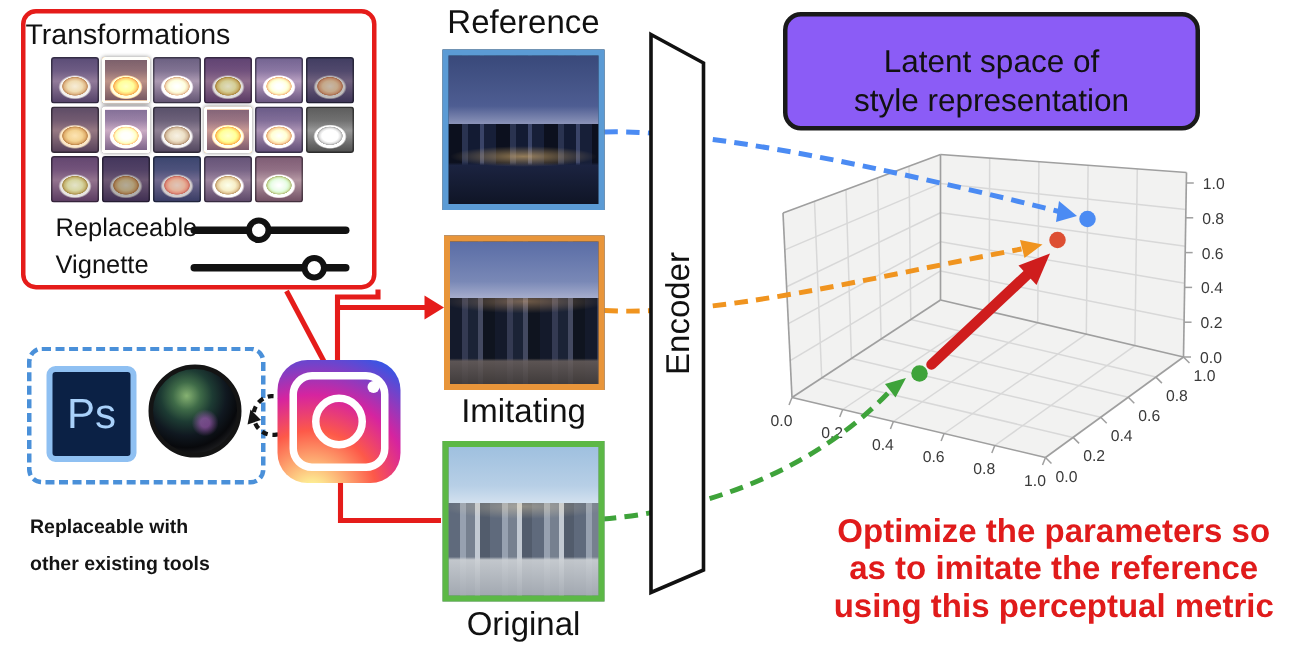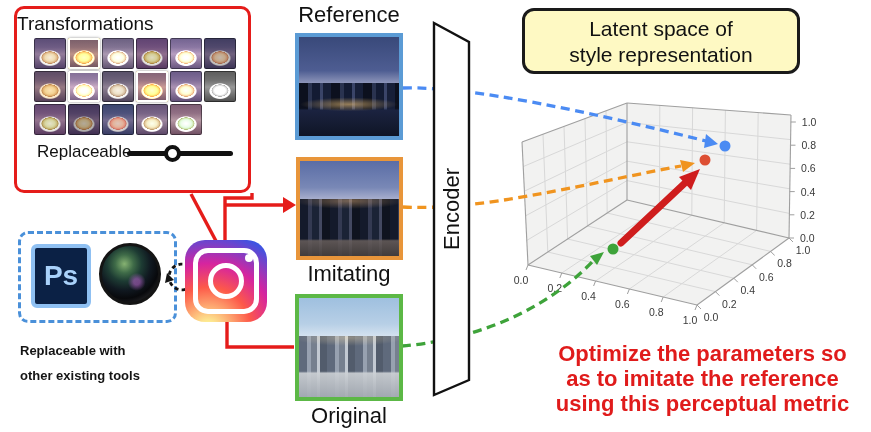--- a/index.html
+++ b/index.html
@@ -23,21 +23,21 @@
   .sliders{position:absolute;left:20px;top:133px;width:200px}
   .srow{position:relative;height:25px}
   .slabel{font-size:17px}
   .strack{position:absolute;left:90px;top:9px;width:106px;height:5px;background:#111;border-radius:3px}
   .sknob{position:absolute;top:-6px;width:9px;height:9px;border:4.5px solid #111;
          border-radius:50%;background:#fff;margin-left:-9px}
 
   
   .tools-box{left:18px;top:231px;width:153px;height:86px;border:3px dashed #4a90d9;border-radius:10px}
   .ps{left:31px;top:244px;width:52px;height:56px;background:#0b2145;border:4px solid #8fc0f2;
-      border-radius:6px;color:#a9d1fa;font-size:28px;font-weight:bold;
+      border-radius:6px;color:#a9d1fa;font-size:28px;font-weight:normal;
       display:flex;align-items:center;justify-content:center}
   .lens{left:99px;top:243px;width:56px;height:56px;border-radius:50%;border:3px solid #141414;
     background:
       radial-gradient(circle at 62% 64%, rgba(190,100,210,.55) 0 6%, rgba(190,100,210,0) 18%),
       radial-gradient(circle at 40% 32%, #86b272 0%, #3f6b48 18%, #1d3b33 34%, #101820 52%, #08090c 68%, #232325 82%, #3a3a3c 100%)}
   .ig{left:185px;top:240px;width:82px;height:82px;border-radius:20px;
       background:radial-gradient(circle at 28% 110%, #fdf497 0%, #fdf497 6%, #fd5949 40%, #d6249f 62%, #285AEB 96%)}
   .ig-frame{position:absolute;left:8px;top:8px;right:8px;bottom:8px;border:5px solid #fff;border-radius:15px}
   .ig-lens{position:absolute;left:50%;top:50%;width:26px;height:26px;margin:-18px 0 0 -18px;
            border:5px solid #fff;border-radius:50%}
@@ -56,22 +56,22 @@
     linear-gradient(180deg,#5a6da6 0%,#7988b6 28%,#a7aecd 40%,rgba(0,0,0,0) 40%),
     radial-gradient(80% 12% at 50% 42%, rgba(255,195,130,.4), rgba(255,195,130,0) 70%),
     linear-gradient(180deg, rgba(0,0,0,0) 82%, rgba(105,95,92,.85) 84%, rgba(70,64,62,.9) 100%),
     repeating-linear-gradient(90deg,#141a2b 0 8px,#343a52 8px 12px,#1b2336 12px 19px,#434960 19px 22px,#0f141f 22px 30px)}
   #img-org{left:295px;top:294px;border:4px solid #5cb846;background-color:#7b8698;background-image:
     linear-gradient(180deg,#9fc0df 0%,#b7cfe6 26%,#d3e1ef 38%,rgba(0,0,0,0) 38%),
     radial-gradient(80% 12% at 50% 40%, rgba(255,230,180,.35), rgba(255,230,180,0) 70%),
     linear-gradient(180deg, rgba(0,0,0,0) 74%, rgba(205,209,213,.9) 76%, rgba(166,172,180,.95) 100%),
     repeating-linear-gradient(90deg,#5f6a7c 0 8px,#97a1b0 8px 12px,#76808f 12px 18px,#c2c9d2 18px 21px,#525c6c 21px 28px)}
 
-  .latent-box{left:522px;top:8px;width:272px;height:55px;background:#fef9c3;border:3px solid #1a1a1a;
-              border-radius:12px;text-align:center;font-size:21px;line-height:26px;padding-top:5px}
+  .latent-box{left:522px;top:8px;width:272px;height:55px;background:#8b5cf6;border:3px solid #1a1a1a;
+              border-radius:12px;text-align:center;font-size:21px;line-height:26px;padding-top:18px}
   .red-caption{left:534px;top:341px;width:337px;text-align:center;font-size:22px;font-weight:bold;
                line-height:25px;color:#e01b1b}
   .tick{font-size:10.5px;fill:#3a3a3a;font-family:"Liberation Sans",sans-serif}
 </style>
 </head>
 <body>
 
 <div id="stage">
 
   <svg id="overlay" width="871" height="432" viewBox="0 0 871 432">
@@ -195,20 +195,23 @@
         <div class="thumb" style="filter: hue-rotate(18deg) brightness(0.95) saturate(1.1);"></div>
         <div class="thumb" style="filter: brightness(0.72) saturate(1.25);"></div>
         <div class="thumb" style="filter: hue-rotate(-28deg) brightness(0.85) saturate(1.35);"></div>
         <div class="thumb" style="filter: brightness(1.08) hue-rotate(8deg) saturate(0.8);"></div>
         <div class="thumb" style="filter: brightness(1.22) hue-rotate(45deg) saturate(0.65);"></div>
       </div>
     <div class="sliders" id="sliders">
         <div class="srow"><span class="slabel">Replaceable</span><div class="strack">
             <div class="sknob" style="left:43%"></div>
           </div></div>
+        <div class="srow"><span class="slabel">Vignette</span><div class="strack">
+            <div class="sknob" style="left:78%"></div>
+          </div></div>
       </div>
   </div>
 
   <div class="abs tools-box"></div>
   <div class="abs ps">Ps</div>
   <div class="abs lens"></div>
   <svg class="abs" width="40" height="42" viewBox="0 0 40 42" style="left:162px;top:256px">
     <path d="M7.2,18.7 A13,13 0 0 1 32.2,16.6" fill="none" stroke="#141414" stroke-width="2.8" stroke-dasharray="4 3.2"></path>
     <polygon points="35,25 37,15 28,18" fill="#141414"></polygon>
     <path d="M32.8,23.3 A13,13 0 0 1 7.8,25.4" fill="none" stroke="#141414" stroke-width="2.8" stroke-dasharray="4 3.2"></path>

